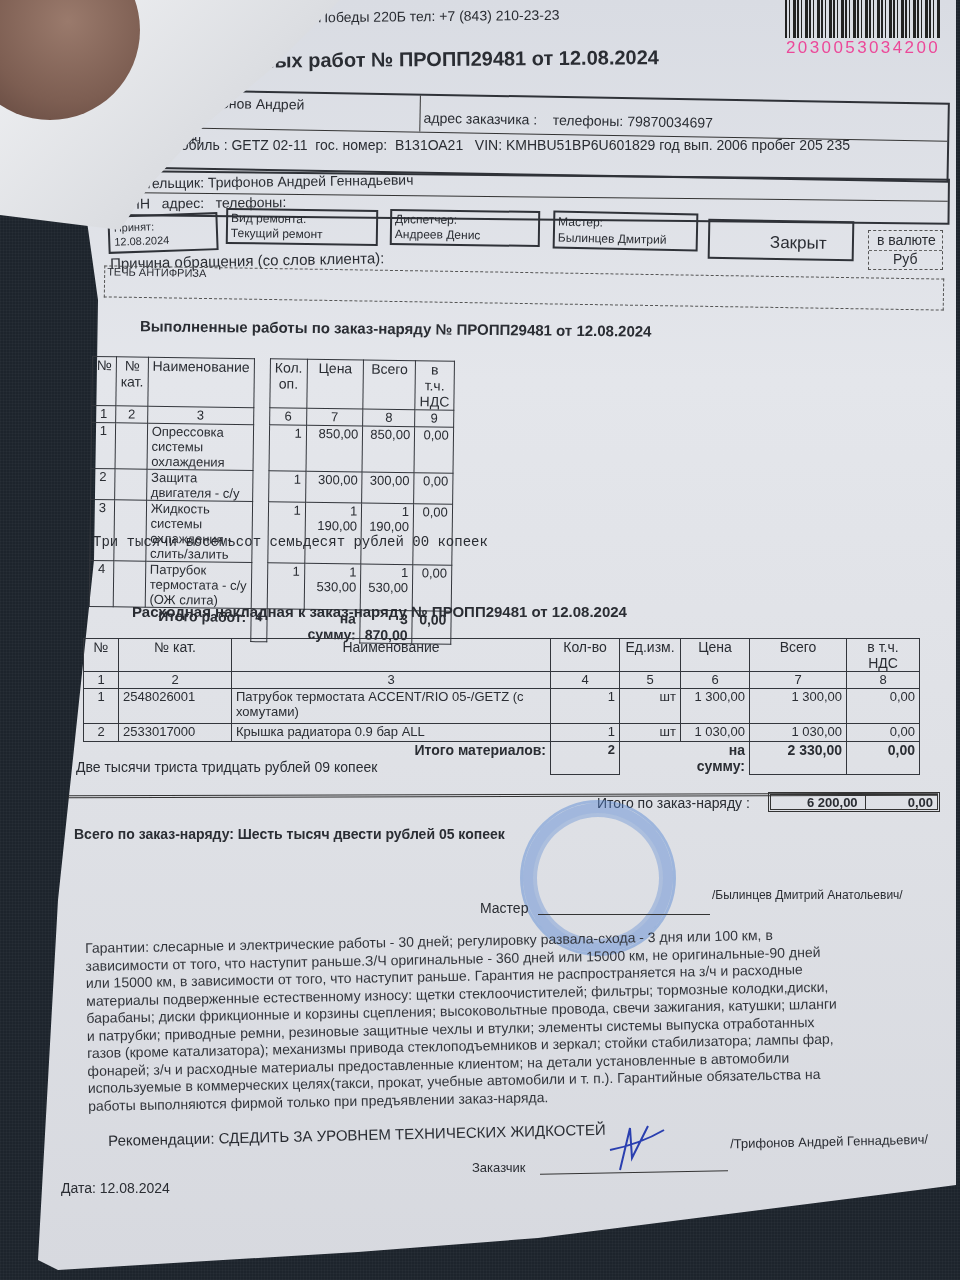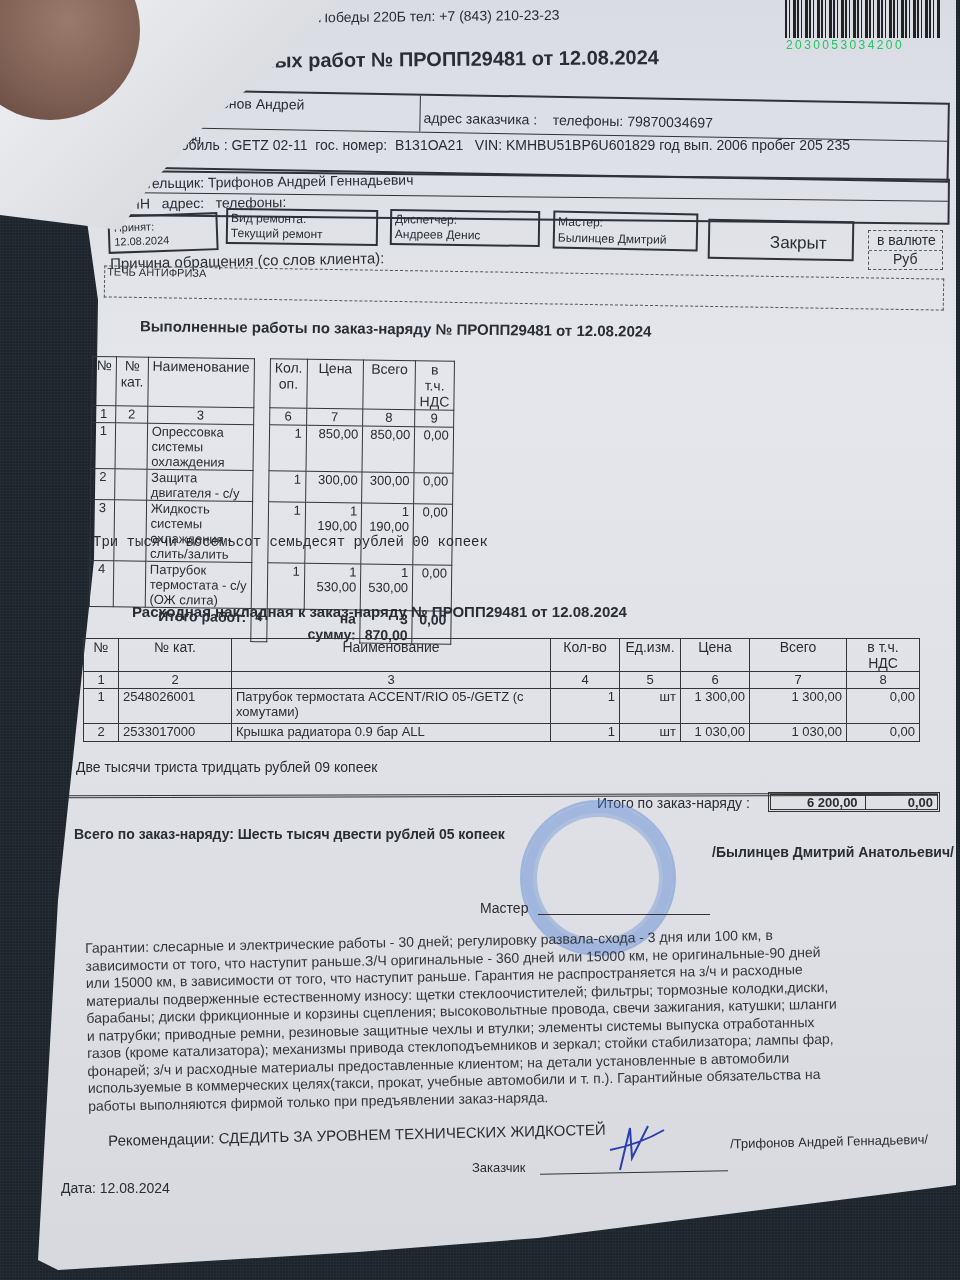--- a/index.html
+++ b/index.html
@@ -60,21 +60,21 @@
 <body>
 
 <div class="fabric"></div>
 
 <div class="paper"></div>
 
 <div class="abs" style="left:318px; top:8px; font-size:14px; transform:rotate(-0.6deg);">Победы 220Б тел: +7 (843) 210-23-23</div>
 
 <div style="position:absolute; left:785px; top:0; width:155px; height:38px;
   background:repeating-linear-gradient(90deg,#222 0 2px,transparent 2px 4px,#222 4px 5px,transparent 5px 8px,#222 8px 11px,transparent 11px 12px);"></div>
-<div class="abs" style="left:786px; top:38px; font-size:12px; letter-spacing:2.4px; color:#22c55e;">2030053034200</div>
+<div class="abs" style="left:786px; top:38px; font-size:17px; letter-spacing:2.4px; color:#ec4899;">2030053034200</div>
 
 <div class="abs b" style="left:215px; top:48px; font-size:20px; transform:rotate(-0.5deg);">нненных работ № ПРОПП29481 от 12.08.2024</div>
 
 <div class="box" style="left:100px; top:88px; width:850px; height:80px; transform:rotate(1deg); transform-origin:left top;">
   <div class="abs b" style="left:100px; top:3px; font-size:14px; font-weight:normal;">ифонов Андрей</div>
   <div class="abs" style="left:86px; top:40px; font-size:13px;">ич</div>
   <div style="position:absolute; left:318px; top:0; height:36px; border-left:1px solid #333;"></div>
   <div class="abs" style="left:322px; top:14px; font-size:14px;">
     <span>адрес заказчика :</span>
     &nbsp;&nbsp;
@@ -256,38 +256,48 @@
   <tr>
     <td class="c">2</td>
     <td>2533017000</td>
     <td>Крышка радиатора 0.9 бар ALL</td>
     <td class="r">1</td>
     <td class="r">шт</td>
     <td class="r">1 030,00</td>
     <td class="r">1 030,00</td>
     <td class="r">0,00</td>
   </tr>
+  <tr>
+    <td class="nob"></td>
+        <td class="nob"></td>
+    <td class="nob r b" style="font-size:14px;">Итого материалов:</td>
+    <td class="r b">2</td>
+    <td class="nob"></td>
+    <td class="nob r b" style="font-size:14px;">на сумму:</td>
+    <td class="r b" style="font-size:14px;">2 330,00</td>
+    <td class="r b" style="font-size:14px;">0,00</td>
+  </tr>
 </tbody>
   </table>
 <div class="abs" style="left:76px; top:759px; font-size:14px;">Две тысячи триста тридцать рублей 09 копеек</div>
 
 <div style="position:absolute; left:68px; top:794px; width:870px; border-top:3px double #333; transform:rotate(-0.15deg);"></div>
 <div class="abs b" style="left:597px; top:795px; font-size:14px; font-weight:normal;">Итого по заказ-наряду :</div>
 <div class="box" style="left:768px; top:792px; width:172px; height:20px; border:3px double #333;">
   <div class="abs b" style="left:36px; top:0; font-size:13px;">6 200,00</div>
   <div style="position:absolute; left:94px; top:0; bottom:0; border-left:1px solid #333;"></div>
   <div class="abs b" style="right:4px; top:0; font-size:13px;">0,00</div>
 </div>
 <div class="abs b" style="left:74px; top:826px; font-size:14px;">Всего по заказ-наряду: Шесть тысяч двести рублей 05 копеек</div>
 
 <div class="stamp"></div>
 
 <div class="abs" style="left:480px; top:900px; font-size:14px;">Мастер</div>
 <div style="position:absolute; left:538px; top:914px; width:172px; border-top:1.5px solid #333;"></div>
-<div class="abs" style="left:712px; top:844px; font-size:14px;font-weight:bold;">/Былинцев Дмитрий Анатольевич/</div>
+<div class="abs" style="left:712px; top:888px; font-size:12px;">/Былинцев Дмитрий Анатольевич/</div>
 
 <div class="guar">
   <div>Гарантии: слесарные и электрические работы - 30 дней; регулировку развала-схода - 3 дня или 100 км, в</div>
   <div>зависимости от того, что наступит раньше.З/Ч оригинальные - 360 дней или 15000 км, не оригинальные-90 дней</div>
   <div>или 15000 км, в зависимости от того, что наступит раньше. Гарантия не распространяется на з/ч и расходные</div>
   <div>материалы подверженные естественному износу: щетки стеклоочистителей; фильтры; тормозные колодки,диски,</div>
   <div>барабаны; диски фрикционные и корзины сцепления; высоковольтные провода, свечи зажигания, катушки; шланги</div>
   <div>и патрубки; приводные ремни, резиновые защитные чехлы и втулки; элементы системы выпуска отработанных</div>
   <div>газов (кроме катализатора); механизмы привода стеклоподъемников и зеркал; стойки стабилизатора; лампы фар,</div>
   <div>фонарей; з/ч и расходные материалы предоставленные клиентом; на детали установленные в автомобили</div>

